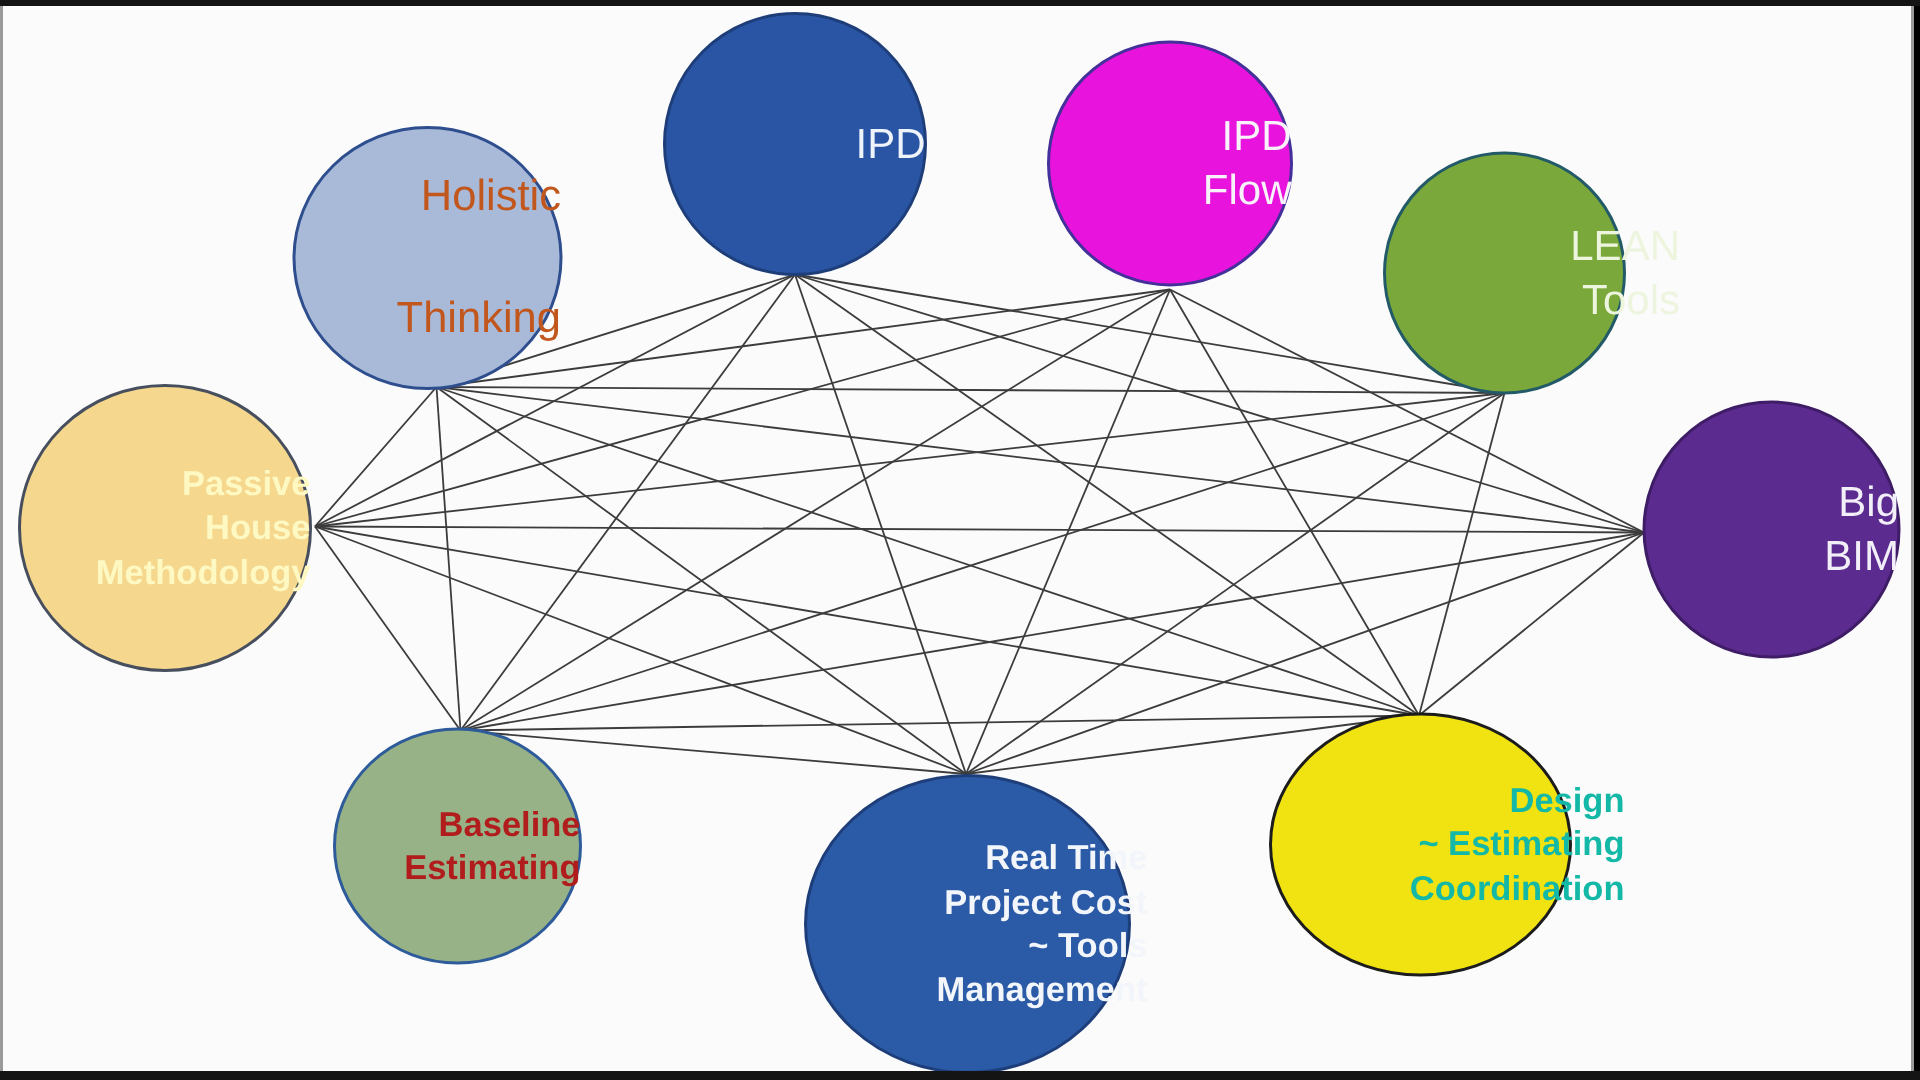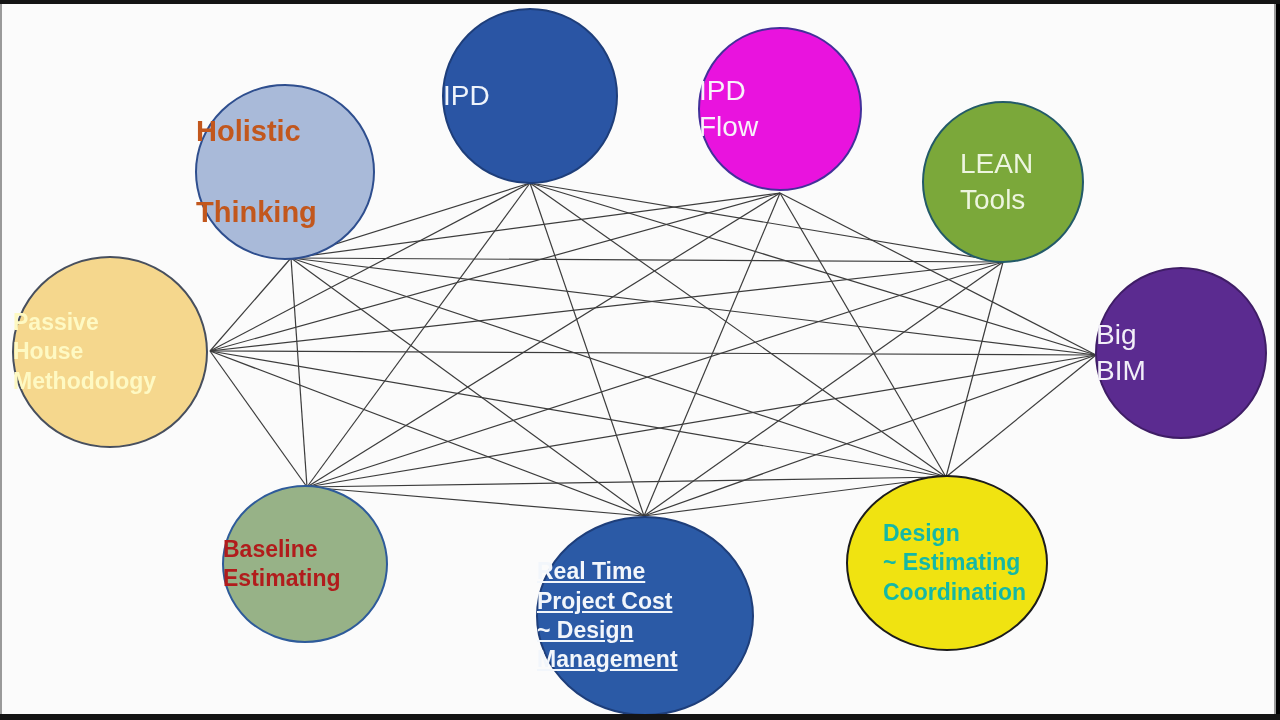--- a/index.html
+++ b/index.html
@@ -29,21 +29,21 @@
   #graph-svg {
     position: absolute;
     left: 0; top: 0;
     width: 1280px;
     height: 720px;
   }
   #labels .node-label {
     position: absolute;
     display: flex;
     flex-direction: column;
-    align-items: flex-start;
+    align-items: flex-end;
     justify-content: center;
     text-align: center;
     pointer-events: none;
   }
   #labels .node-label span {
     display: block;
     white-space: nowrap;
   }
   .bar {
     position: absolute;
@@ -116,37 +116,37 @@
         <span>Flow</span>
       </div>
       <div class="node-label" style="left: 960px; top: 102px; width: 160px; height: 160px; color: rgb(237, 245, 223); font-size: 28px; font-weight: 400; line-height: 1.28;">
         <span>LEAN</span>
         <span>Tools</span>
       </div>
       <div class="node-label" style="left: 1096px; top: 268px; width: 170px; height: 170px; color: rgb(242, 239, 248); font-size: 28px; font-weight: 400; line-height: 1.28;">
         <span>Big</span>
         <span>BIM</span>
       </div>
-      <div class="node-label" style="left: 196px; top: 85px; width: 178px; height: 174px; color: rgb(194, 87, 29); font-size: 29px; font-weight: 700; line-height: 1.28; gap: 44px;">
+      <div class="node-label" style="left: 196px; top: 85px; width: 178px; height: 174px; color: rgb(194, 87, 29); font-size: 29px; font-weight: 400; line-height: 1.28; gap: 44px;">
         <span>Holistic</span>
         <span>Thinking</span>
       </div>
       <div class="node-label" style="left: 13px; top: 257px; width: 194px; height: 190px; color: #fef9c3; font-size: 23px; font-weight: 700; line-height: 1.28;">
         <span>Passive</span>
         <span>House</span>
         <span>Methodology</span>
       </div>
       <div class="node-label" style="left: 223px; top: 486px; width: 164px; height: 156px; color: rgb(177, 28, 28); font-size: 23px; font-weight: 700; line-height: 1.28;">
         <span>Baseline</span>
         <span>Estimating</span>
       </div>
-      <div class="node-label" style="left: 537px; top: 517px; width: 216px; height: 198px; color: rgb(242, 246, 251); font-size: 23px; font-weight: 700; line-height: 1.28; text-decoration: underline;">
+      <div class="node-label" style="left: 549px; top: 517px; width: 216px; height: 198px; color: rgb(242, 246, 251); font-size: 23px; font-weight: 700; line-height: 1.28;">
         <span>Real Time</span>
         <span>Project Cost</span>
-        <span>~ Design</span>
+        <span>~ Tools</span>
         <span>Management</span>
       </div>
       <div class="node-label" style="left: 883px; top: 476px; width: 200px; height: 174px; color: #14b8a6; font-size: 23px; font-weight: 700; line-height: 1.28;">
         <span>Design</span>
         <span>~ Estimating</span>
         <span>Coordination</span>
       </div>
     </div>
   <div id="bar-top" class="bar"></div>
   <div id="bar-bottom" class="bar"></div>

